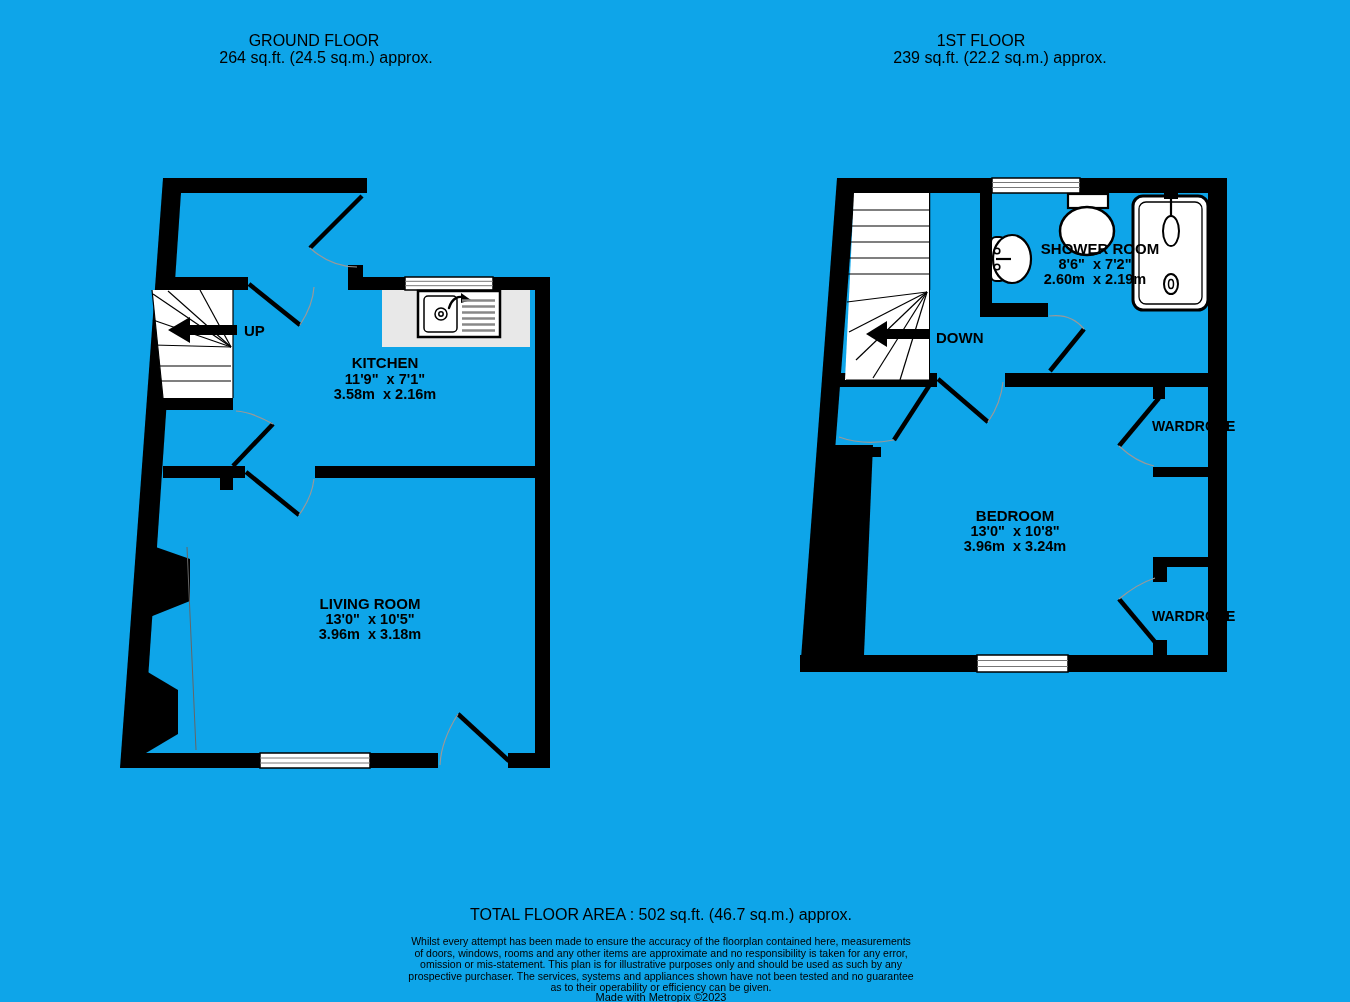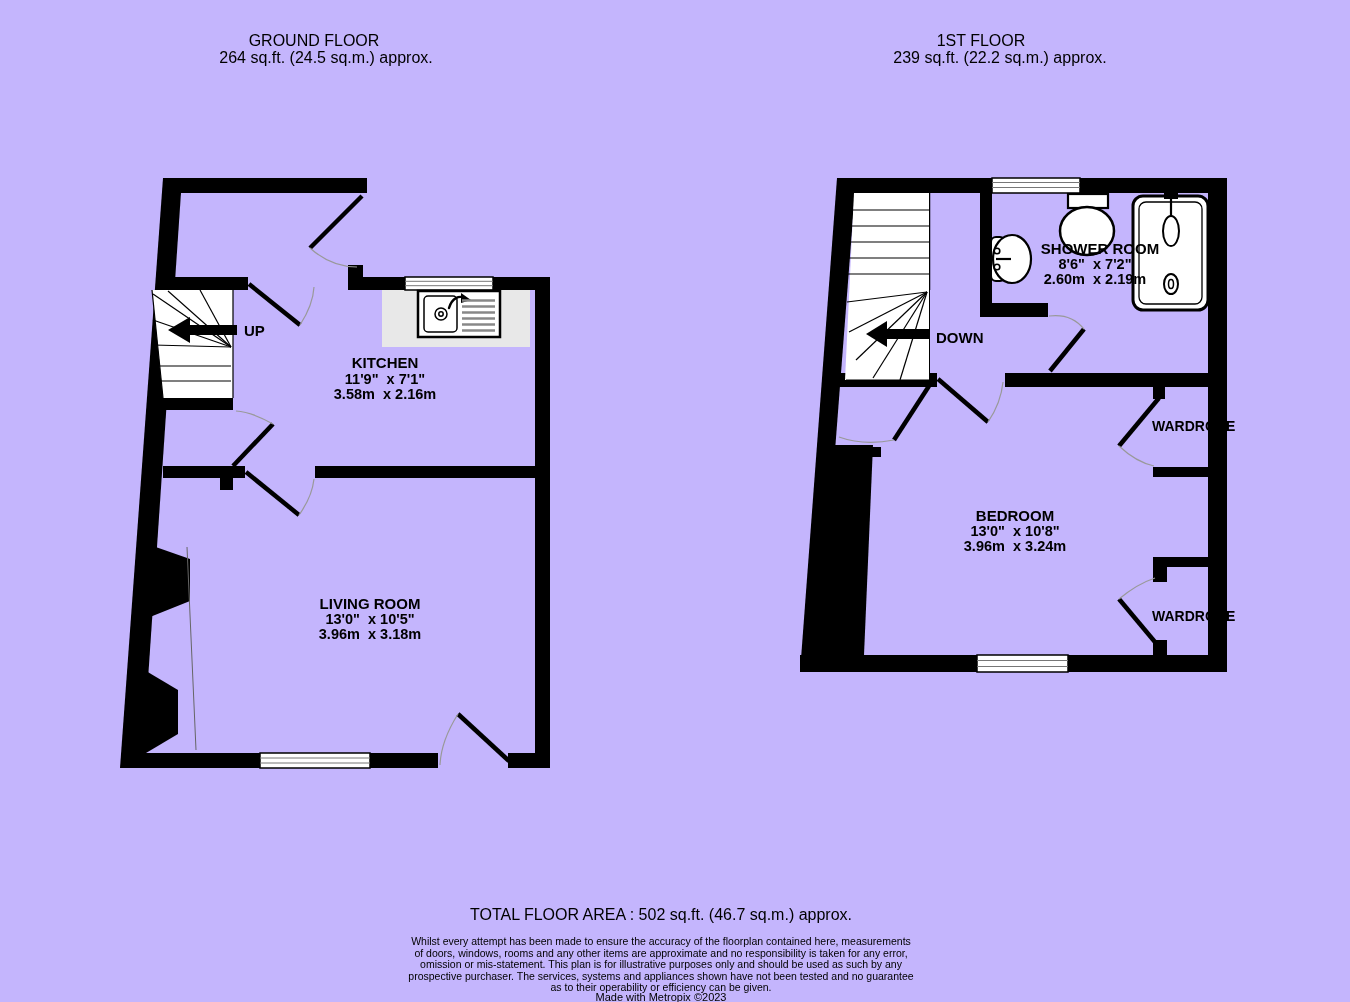--- a/index.html
+++ b/index.html
@@ -1,16 +1,16 @@
 <!DOCTYPE html>
 <html><head>
 <meta charset="utf-8">
 <style>
   html,body{margin:0;padding:0;background:#fff;}
-  .canvas{position:relative;width:1350px;height:1002px;background:#c4b5fd;overflow:hidden;
+  .canvas{position:relative;width:1350px;height:1002px;background:#0ea5e9;overflow:hidden;
           font-family:"Liberation Sans",sans-serif;}
   svg{position:absolute;left:0;top:0;}
   svg text{white-space:pre;fill:#000;font-family:"Liberation Sans",sans-serif;}
   .hdr{font-size:16px;font-weight:400;}
   .room-name{font-size:15px;font-weight:700;}
   .room-dim{font-size:14.5px;font-weight:700;}
   .stair-label{font-size:15px;font-weight:700;}
   .ward-label{font-size:14px;font-weight:700;}
   .total{font-size:16px;font-weight:400;}
   .small{font-size:10.5px;font-weight:400;}

